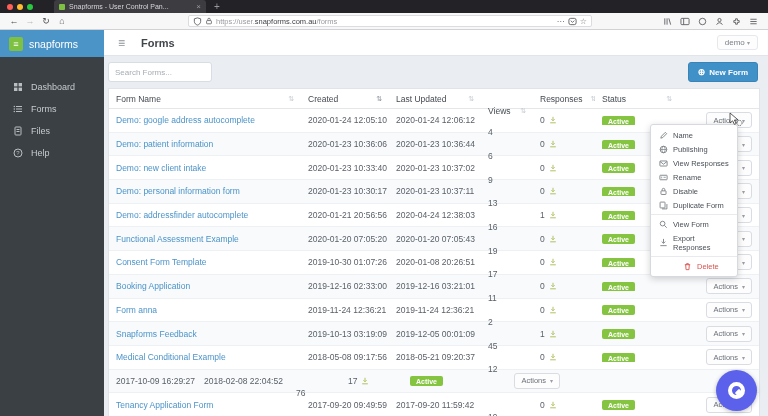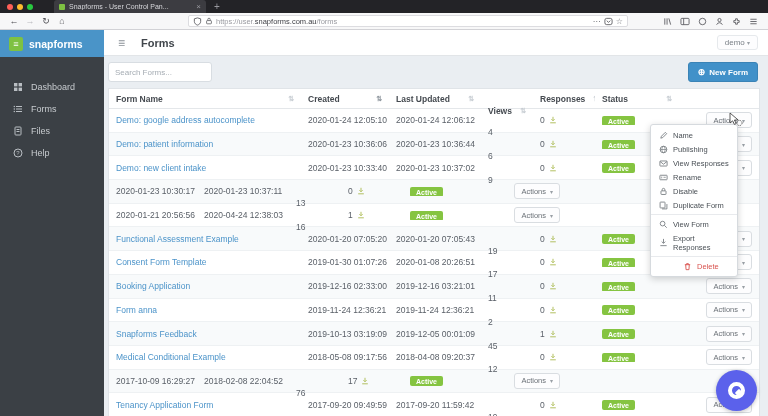--- a/index.html
+++ b/index.html
@@ -13,52 +13,52 @@
   .tl-red{background:#ff5f57;} .tl-yellow{background:#febc2e;} .tl-green{background:#28c840;}
   .tab { margin-left:14px; width:152px; height:13px; background:#3c3c41; display:flex; align-items:center; gap:4px; padding:0 5px; border-radius:3px 3px 0 0; }
   .tab-fav { width:6px; height:6px; background:#7ec142; border-radius:1px; flex:0 0 auto; }
   .tab-title { color:#d6d6da; font-size:7px; white-space:nowrap; overflow:hidden; flex:1; }
   .tab-close { color:#9a9aa0; font-size:8px; line-height:8px; }
   .newtab { color:#9a9aa0; font-size:10px; margin-left:8px; }
 
   .toolbar { position:absolute; left:0; top:13px; width:768px; height:17px; background:#f7f7f8; border-bottom:1px solid #d2d2d6; display:flex; align-items:center; padding:0 6px; }
   .nav-glyph { font-size:9px; color:#4c4c52; width:16px; text-align:center; }
   .nav-glyph.disabled { color:#b9b9be; }
-  .urlbar { margin-left:118px; width:440px; height:12px; background:#fff; border:1px solid #dcdce0; border-radius:2px; display:flex; align-items:center; padding:0 4px; gap:3px; }
+  .urlbar { margin-left:118px; width:404px; height:12px; background:#fff; border:1px solid #dcdce0; border-radius:2px; display:flex; align-items:center; padding:0 4px; gap:3px; }
   .urlbar svg { flex:0 0 auto; }
   .url-text { font-size:7.5px; color:#9a9ba1; white-space:nowrap; flex:1; overflow:hidden; }
   .url-text b { color:#3e3f45; font-weight:normal; }
   .url-right { font-size:8px; color:#6e6f75; }
   .ext-icons { display:flex; gap:8px; margin-left:auto; align-items:center; padding-right:4px; }
 
   
   .sidebar { position:absolute; left:0; top:30px; width:104px; height:386px; background:#3b4045; }
   .brand { height:27px; background:#4a94c8; display:flex; align-items:center; gap:6px; padding:0 9px; }
   .brand-logo { width:14px; height:14px; background:#7ec142; border-radius:2px; color:#fff; font-size:9px; line-height:14px; text-align:center; font-weight:bold; }
-  .brand-name { color:#fff; font-size:10.5px; font-weight:bold; }
+  .brand-name { color:#fff; font-size:10.5px; font-weight:normal; }
   .nav-item { display:flex; align-items:center; gap:8px; padding:6px 13px; color:#c7cbcf; font-size:9px; cursor:default; }
   .nav-item svg { flex:0 0 auto; }
   .nav { padding-top:19px; }
 
   
   .app-header { position:absolute; left:104px; top:30px; width:664px; height:26px; background:#fff; border-bottom:1px solid #e2e5e8; display:flex; align-items:center; }
   .burger { font-size:12px; color:#8a9097; margin-left:14px; }
   .page-title { font-size:11px; font-weight:bold; color:#41464c; margin-left:16px; }
   .account-btn { margin-left:auto; margin-right:10px; font-size:8px; color:#7a8087; border:1px solid #e6e9ec; background:#fdfdfe; border-radius:3px; padding:2px 7px; }
   .caret { font-size:6px; color:#9aa0a6; }
 
   
   .search-input { position:absolute; left:108px; top:62px; width:104px; height:20px; border:1px solid #d8dde2; border-radius:3px; font-size:8px; padding:0 6px; color:#555; background:#fff; font-family:"Liberation Sans", sans-serif; }
   .search-input::placeholder { color:#a6adb4; }
   .new-form-btn { position:absolute; top:62px; right:10px; height:20px; background:#4191c9; border:1px solid #3a83b6; color:#fff; font-size:8px; font-weight:bold; border-radius:3px; padding:0 9px; display:flex; align-items:center; gap:4px; font-family:"Liberation Sans", sans-serif; }
   .plus-glyph { font-size:9px; }
 
   
   .table-card { position:absolute; left:108px; top:88px; width:652px; background:#fff; border:1px solid #e0e4e8; }
-  .thead { display:flex; height:20px; align-items:center; border-bottom:1px solid #e4e7ea; font-size:8.5px; font-weight:bold; color:#454a50; }
+  .thead { display:flex; height:20px; align-items:center; border-bottom:1px solid #e4e7ea; font-size:8.5px; font-weight:normal; color:#454a50; }
   .cell { padding:0 7px; white-space:nowrap; overflow:hidden; }
   .hcell { display:flex; align-items:center; justify-content:space-between; }
   .sort-glyph { font-size:7px; color:#c6ccd2; margin-left:4px; }
   .sort-glyph.active { color:#8b939b; }
   .c-name { flex:1; min-width:0; }
   .c-created { width:88px; }
   .c-updated { width:92px; }
   .c-views { width:52px;margin-top:24px; }
   .c-resp { width:62px; }
   .c-status { width:84px;gap:18px; }
@@ -283,39 +283,41 @@
     <div class="cell c-status"><span class="badge">Active</span></div>
     <div class="cell c-actions">
       <button class="actions-btn">
             <span>Actions</span>
             <span class="caret">▾</span>
           </button>
     </div>
   </div>
 
   <div class="trow">
+    <div class="cell c-name">Demo: personal information form</div>
     <div class="cell c-created">2020-01-23 10:30:17</div>
     <div class="cell c-updated">2020-01-23 10:37:11</div>
     <div class="cell c-views">13</div>
     <div class="cell c-resp">
       <span>0</span>
       <svg width="8" height="8" viewBox="0 0 10 10">
             <path d="M5 1v4.5M3 4l2 2 2-2M1.5 8.5h7" fill="none" stroke="#a9b84c" stroke-width="1.1"></path>
           </svg>
     </div>
     <div class="cell c-status"><span class="badge">Active</span></div>
     <div class="cell c-actions">
       <button class="actions-btn">
             <span>Actions</span>
             <span class="caret">▾</span>
           </button>
     </div>
   </div>
 
   <div class="trow">
+    <div class="cell c-name">Demo: addressfinder autocomplete</div>
     <div class="cell c-created">2020-01-21 20:56:56</div>
     <div class="cell c-updated">2020-04-24 12:38:03</div>
     <div class="cell c-views">16</div>
     <div class="cell c-resp">
       <span>1</span>
       <svg width="8" height="8" viewBox="0 0 10 10">
             <path d="M5 1v4.5M3 4l2 2 2-2M1.5 8.5h7" fill="none" stroke="#a9b84c" stroke-width="1.1"></path>
           </svg>
     </div>
     <div class="cell c-status"><span class="badge">Active</span></div>
@@ -342,21 +344,21 @@
     <div class="cell c-actions">
       <button class="actions-btn">
             <span>Actions</span>
             <span class="caret">▾</span>
           </button>
     </div>
   </div>
 
   <div class="trow">
     <div class="cell c-name">Consent Form Template</div>
-    <div class="cell c-created">2019-01-30 01:07:26</div>
+    <div class="cell c-created">2019-10-30 01:07:26</div>
     <div class="cell c-updated">2020-01-08 20:26:51</div>
     <div class="cell c-views">17</div>
     <div class="cell c-resp">
       <span>0</span>
       <svg width="8" height="8" viewBox="0 0 10 10">
             <path d="M5 1v4.5M3 4l2 2 2-2M1.5 8.5h7" fill="none" stroke="#a9b84c" stroke-width="1.1"></path>
           </svg>
     </div>
     <div class="cell c-status"><span class="badge">Active</span></div>
     <div class="cell c-actions">
@@ -423,21 +425,21 @@
       <button class="actions-btn">
             <span>Actions</span>
             <span class="caret">▾</span>
           </button>
     </div>
   </div>
 
   <div class="trow">
     <div class="cell c-name">Medical Conditional Example</div>
     <div class="cell c-created">2018-05-08 09:17:56</div>
-    <div class="cell c-updated">2018-04-08 09:20:37</div>
+    <div class="cell c-updated">2018-05-21 09:20:37</div>
     <div class="cell c-views">12</div>
     <div class="cell c-resp">
       <span>0</span>
       <svg width="8" height="8" viewBox="0 0 10 10">
             <path d="M5 1v4.5M3 4l2 2 2-2M1.5 8.5h7" fill="none" stroke="#a9b84c" stroke-width="1.1"></path>
           </svg>
     </div>
     <div class="cell c-status"><span class="badge">Active</span></div>
     <div class="cell c-actions">
       <button class="actions-btn">

